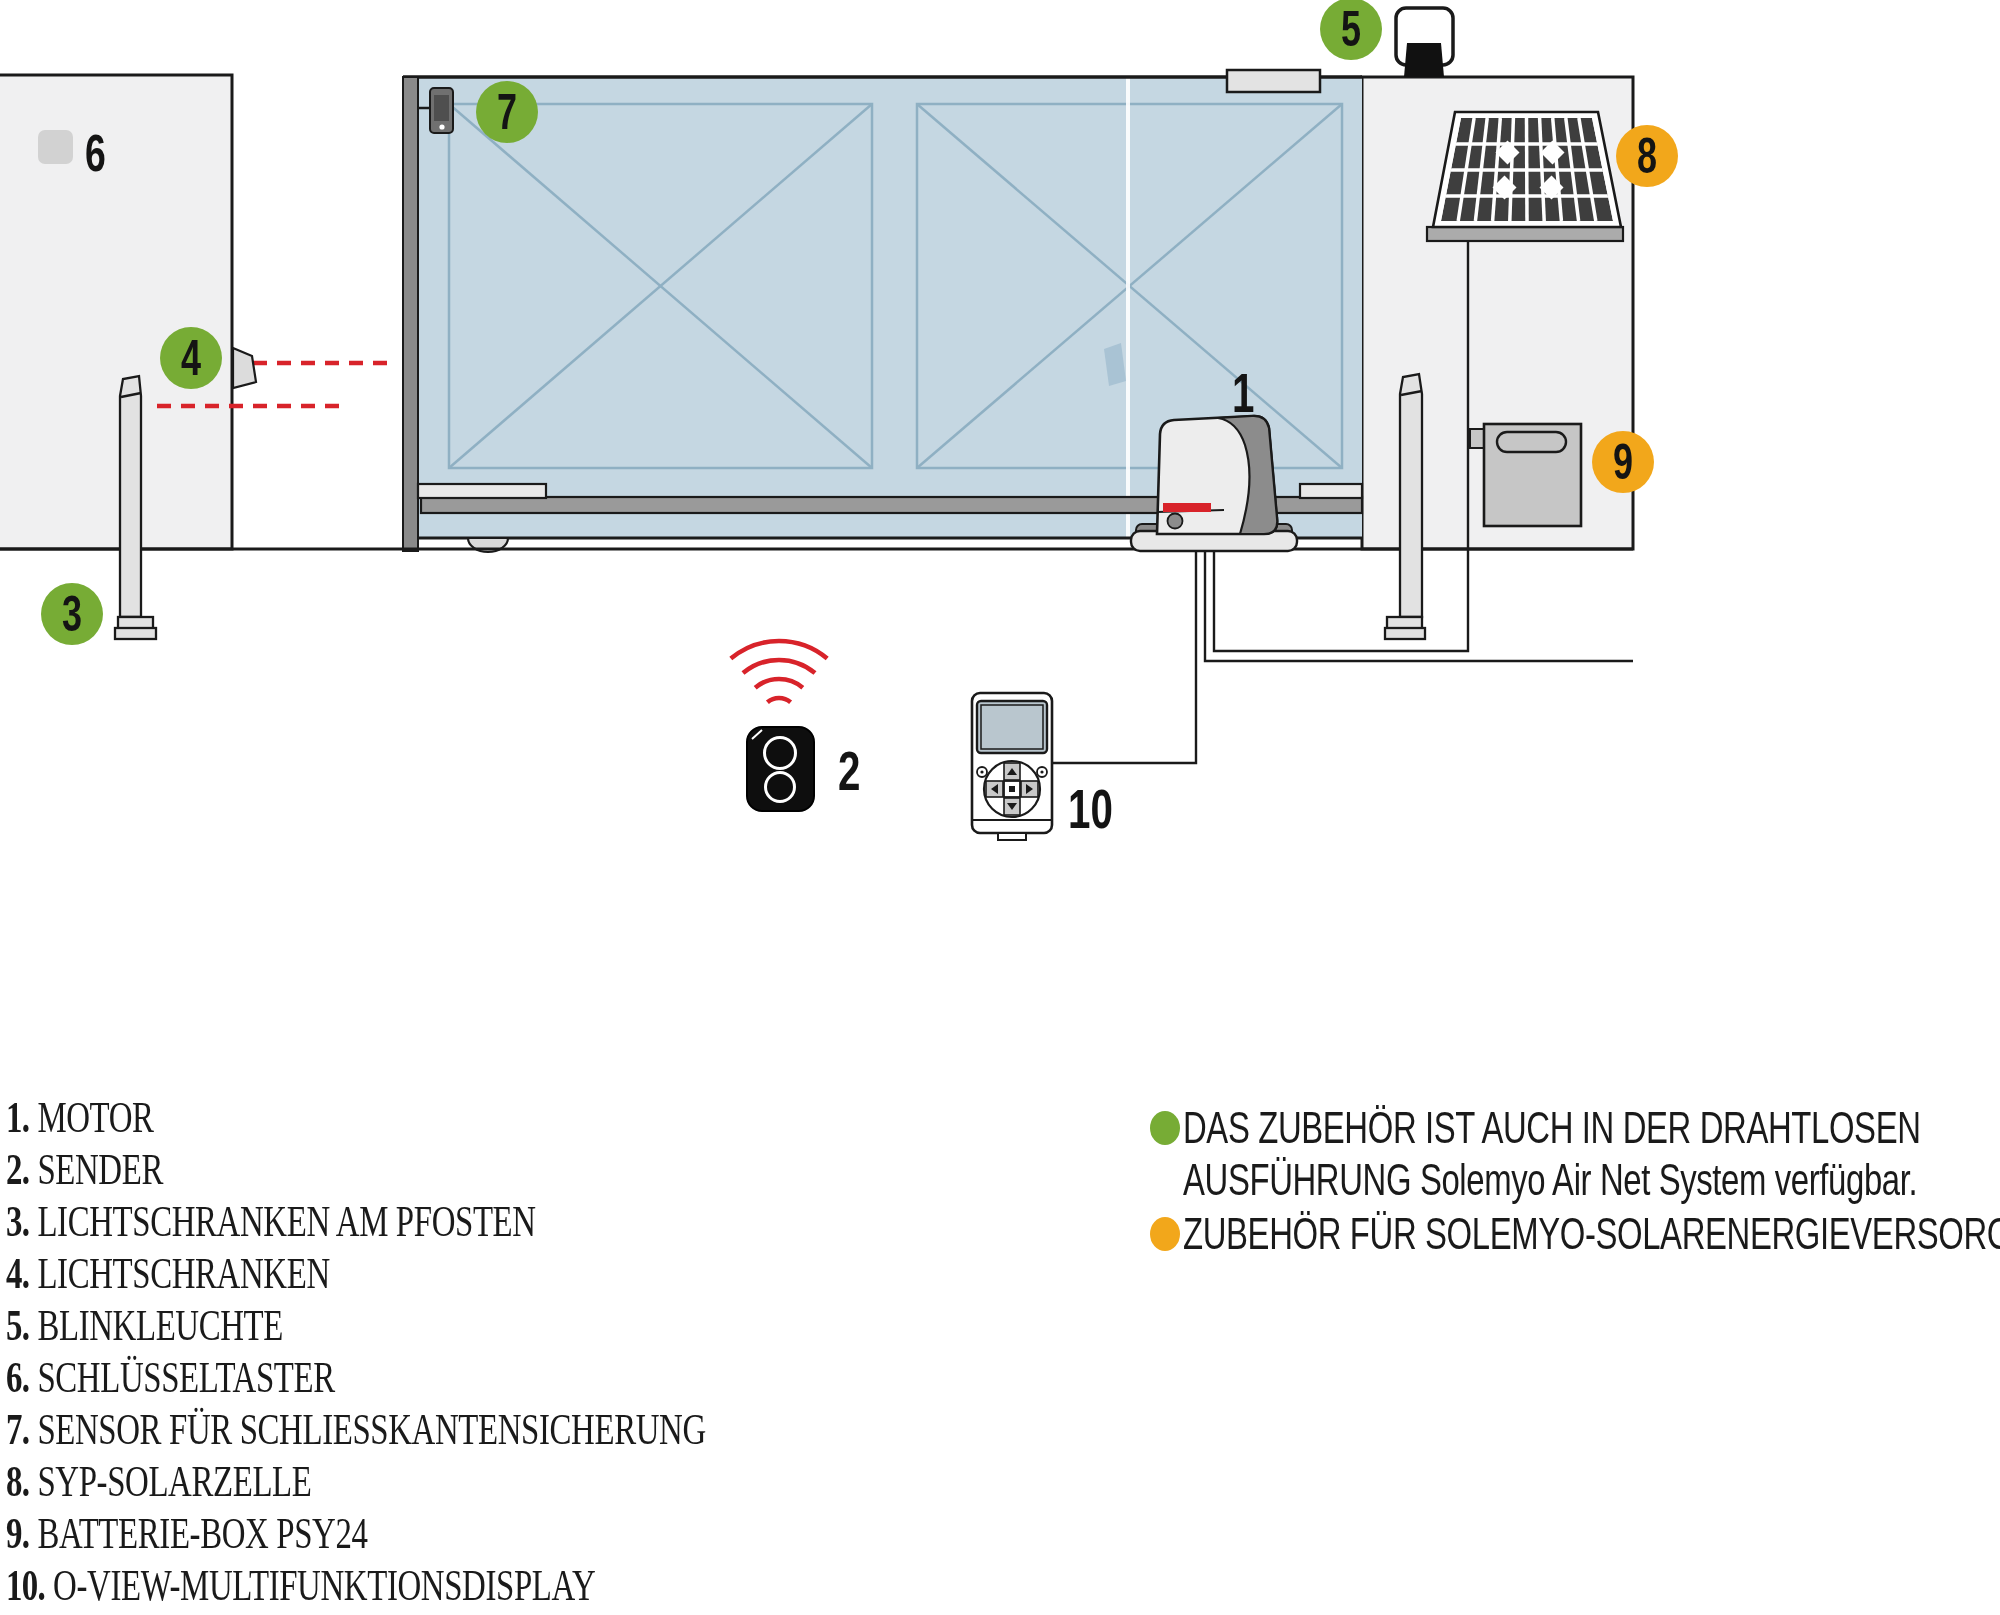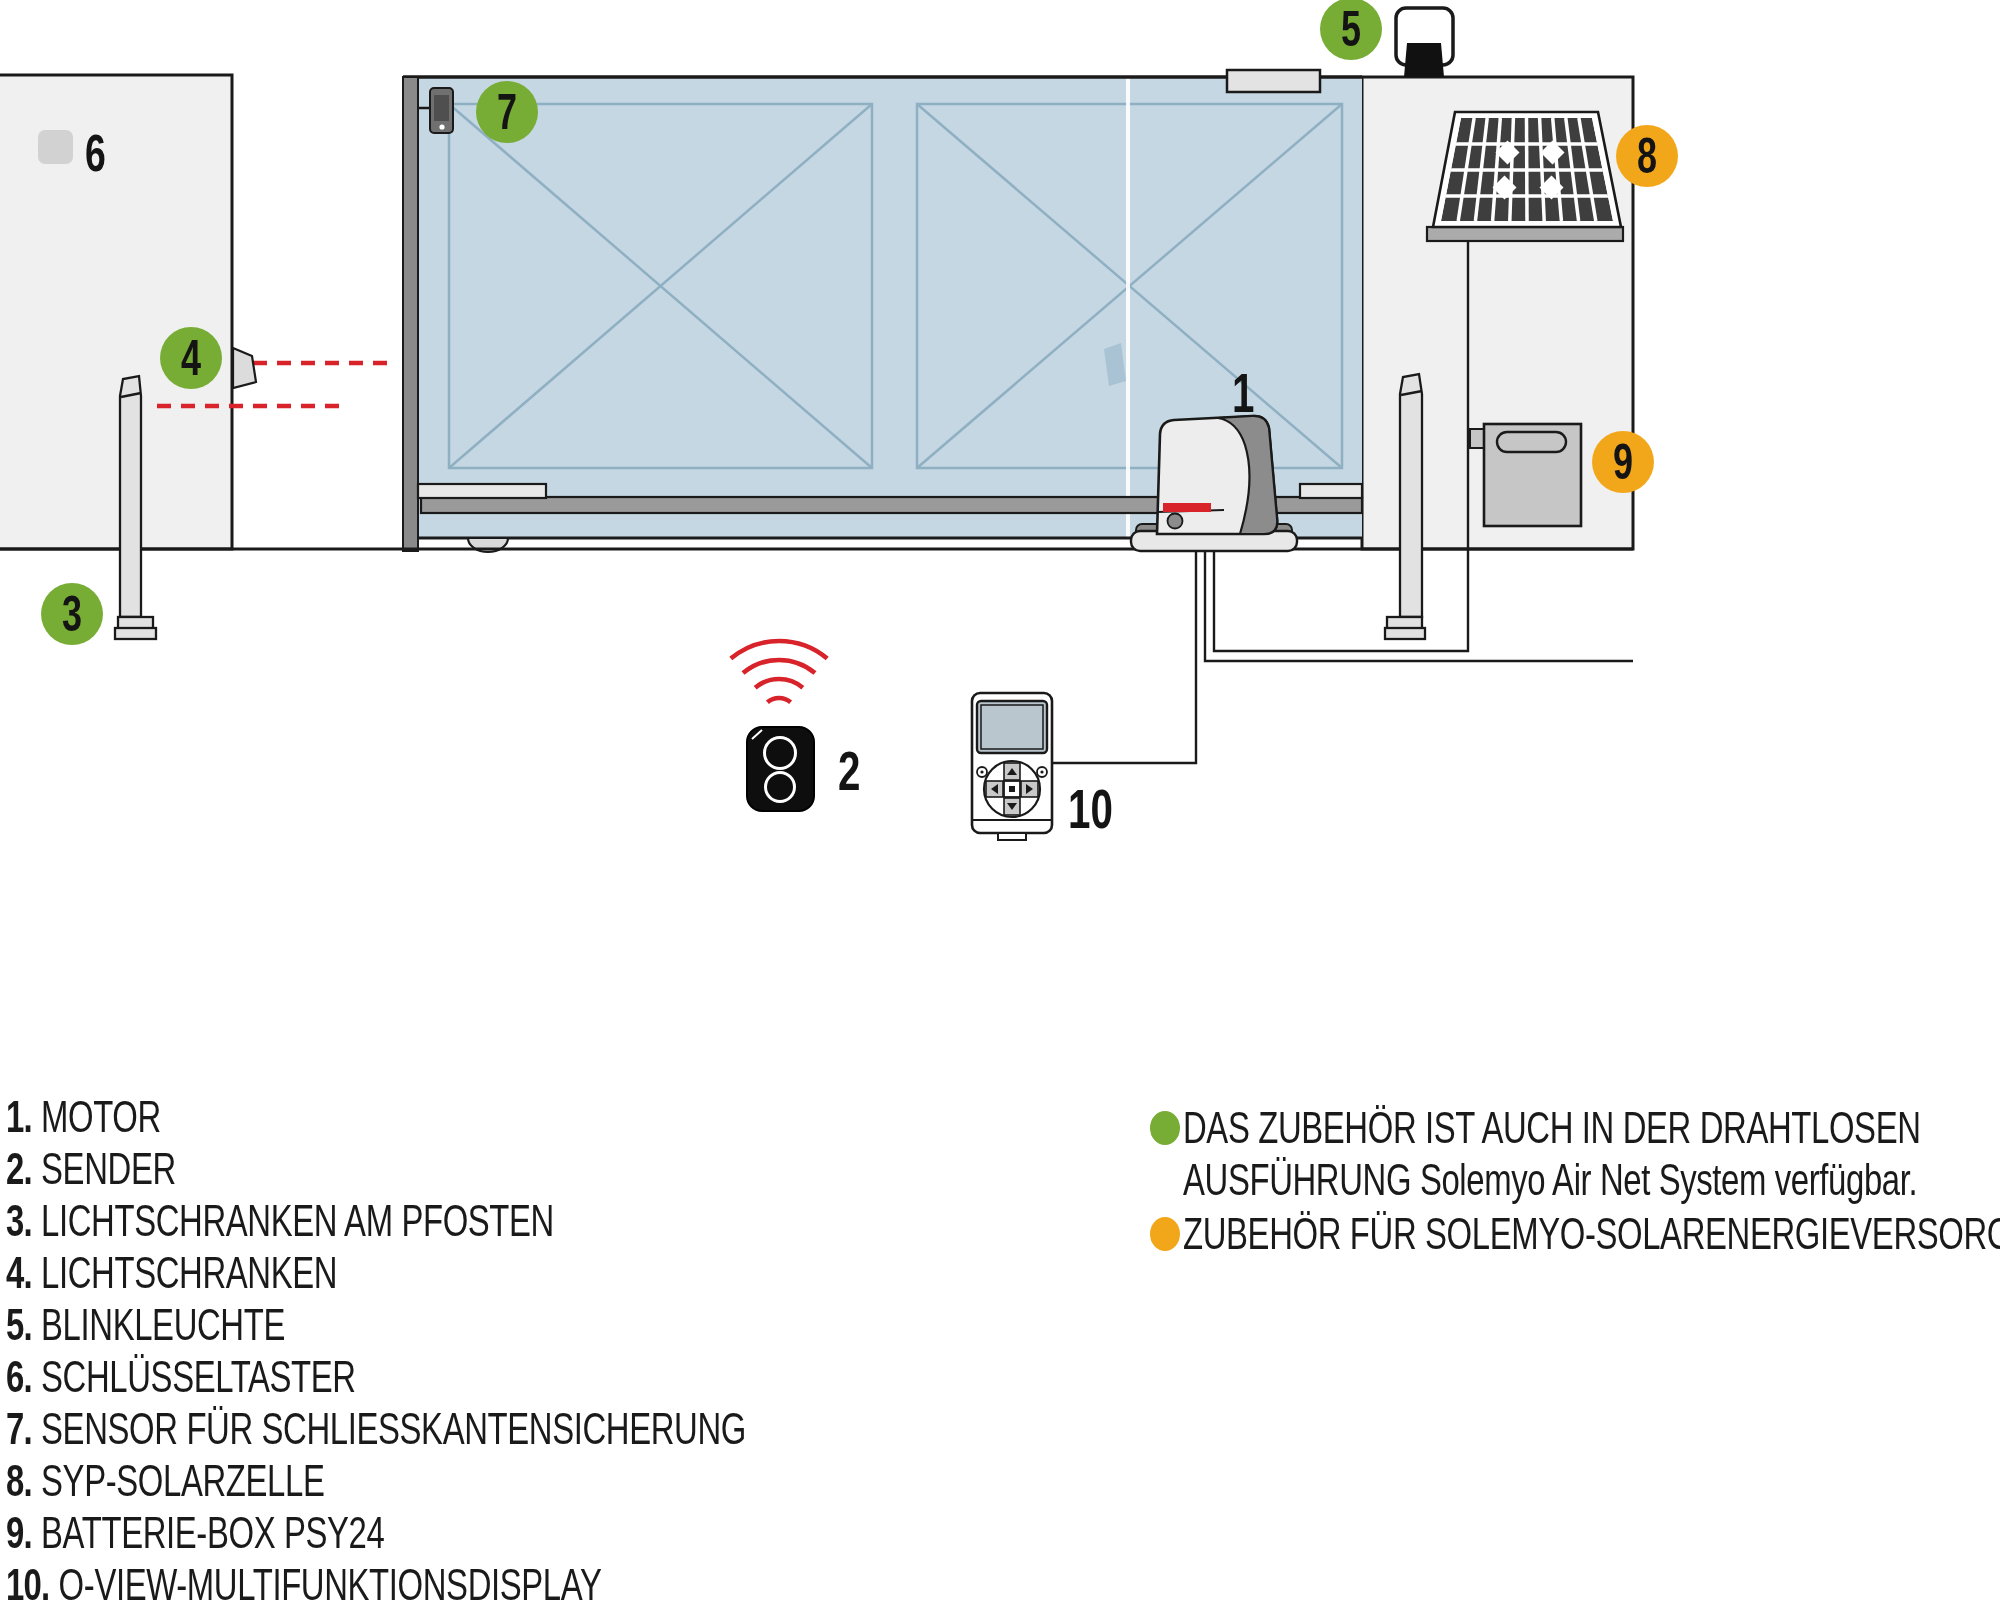--- a/index.html
+++ b/index.html
@@ -8,21 +8,21 @@
   .diagram-svg{position:absolute;left:0;top:0;}
   
   .callout{position:absolute;width:62px;height:62px;border-radius:50%;
            display:flex;align-items:center;justify-content:center;}
   .callout.green{background:#77AC35;}
   .callout.orange{background:#F2A71B;}
   .callout span{font-weight:700;font-size:50px;color:#141414;transform:scaleX(0.72);}
   .plain-num{position:absolute;font-weight:700;font-size:56px;color:#141414;
              transform:scaleX(0.72);transform-origin:0 0;white-space:nowrap;}
   
-  .legend{position:absolute;left:6px;top:1091px;}
+  .legend{position:absolute;left:6px;top:1091px;font-family:Liberation Serif, serif;}
   .legend-line{white-space:nowrap;font-size:45px;line-height:52px;
                transform:scaleX(0.73);transform-origin:0 0;}
   .legend-line b{font-weight:700;letter-spacing:-1px;}
   .legend-line span{font-weight:400;letter-spacing:-0.5px;}
   
   .notes{position:absolute;left:1150px;top:1102px;width:900px;}
   .note-row{position:relative;padding-left:33px;}
   .note-dot{position:absolute;left:0;top:9px;width:30px;height:34px;border-radius:50%;}
   .note-dot.green{background:#77AC35;}
   .note-dot.orange{background:#F2A71B;}

